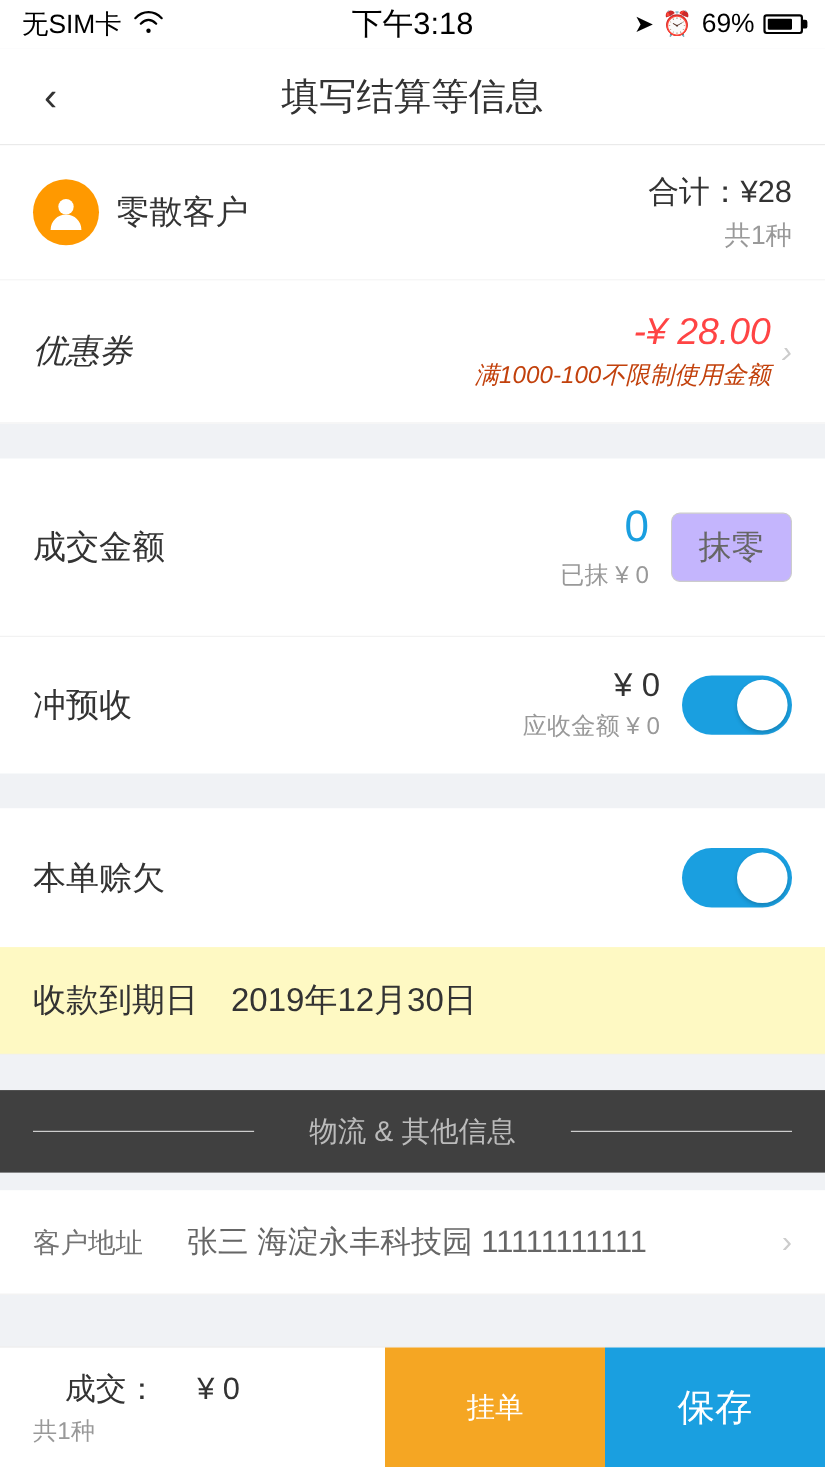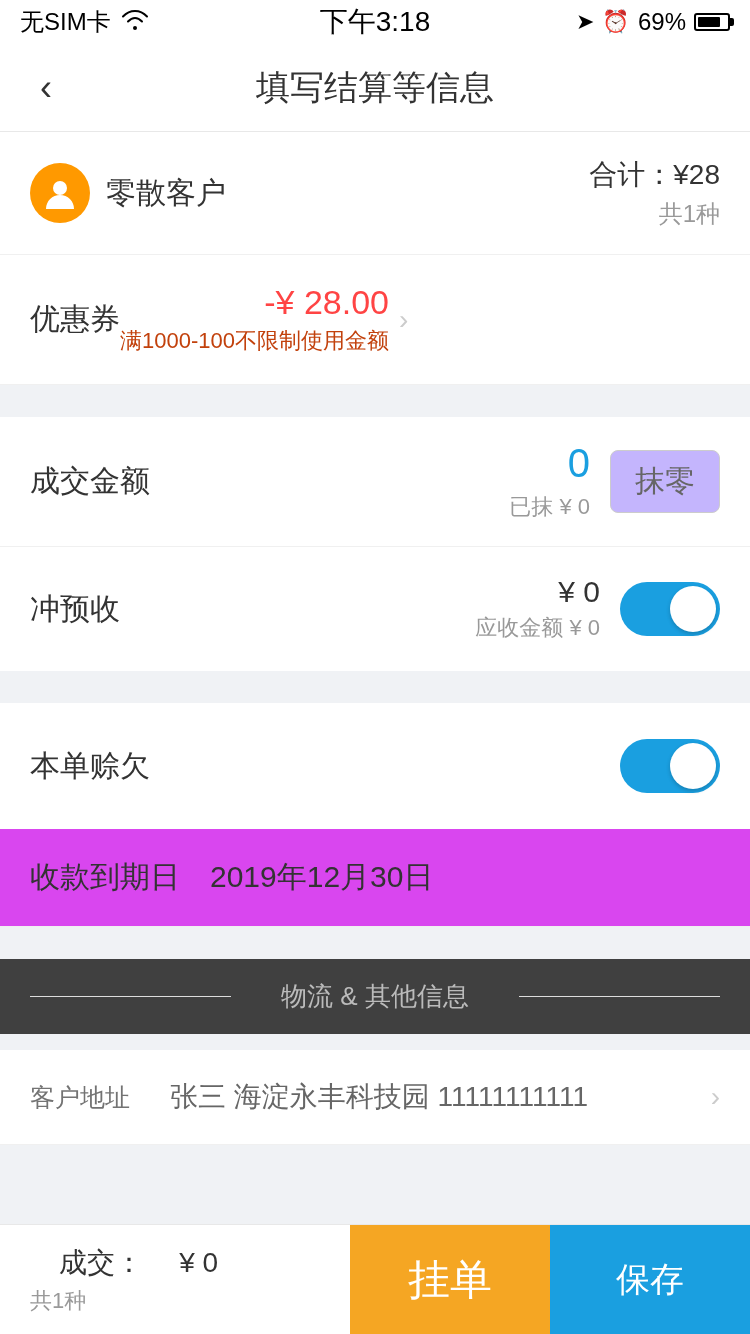--- a/index.html
+++ b/index.html
@@ -155,22 +155,23 @@
       color: #999;
       margin-top: 4px;
     }
 
     
     .row-item {
       background: #fff;
       padding: 28px 30px;
       display: flex;
       align-items: center;
-      justify-content: flex-start;
+      justify-content: space-between;
       border-bottom: 1px solid #f0f0f0;
+      font-style: italic;
     }
     .row-label {
       font-size: 30px;
       color: #333;
     }
     .row-right {
       display: flex;
       align-items: center;
       gap: 10px;
     }
@@ -195,21 +196,21 @@
 
     
     .section-divider {
       height: 16px;
       background: #f0f2f5;
     }
 
     
     .trans-amount-row {
       background: #fff;
-      padding: 24px 30px;
+      padding: 40px 30px;
       display: flex;
       align-items: center;
       justify-content: space-between;
       border-bottom: 1px solid #f0f0f0;
     }
     .amount-right {
       display: flex;
       align-items: center;
       gap: 20px;
     }
@@ -288,21 +289,21 @@
       background: #fff;
       padding: 36px 30px;
       display: flex;
       align-items: center;
       justify-content: space-between;
       margin-bottom: 0;
     }
 
     
     .due-date-row {
-      background: #d946ef;
+      background: #fef9c3;
       padding: 28px 30px;
       display: flex;
       align-items: center;
       border-bottom: 1px solid #f0f0f0;
     }
     .due-label {
       font-size: 30px;
       color: #333;
       margin-right: 30px;
     }
@@ -387,21 +388,21 @@
       color: #999;
       margin-top: 4px;
     }
     .btn-pending {
       width: 200px;
       height: 110px;
       background: #f5a623;
       display: flex;
       align-items: center;
       justify-content: center;
-      font-size: 42px;
+      font-size: 26px;
       color: #fff;
       cursor: pointer;
     }
     .btn-save {
       width: 200px;
       height: 110px;
       background: #1a9fe0;
       display: flex;
       align-items: center;
       justify-content: center;

